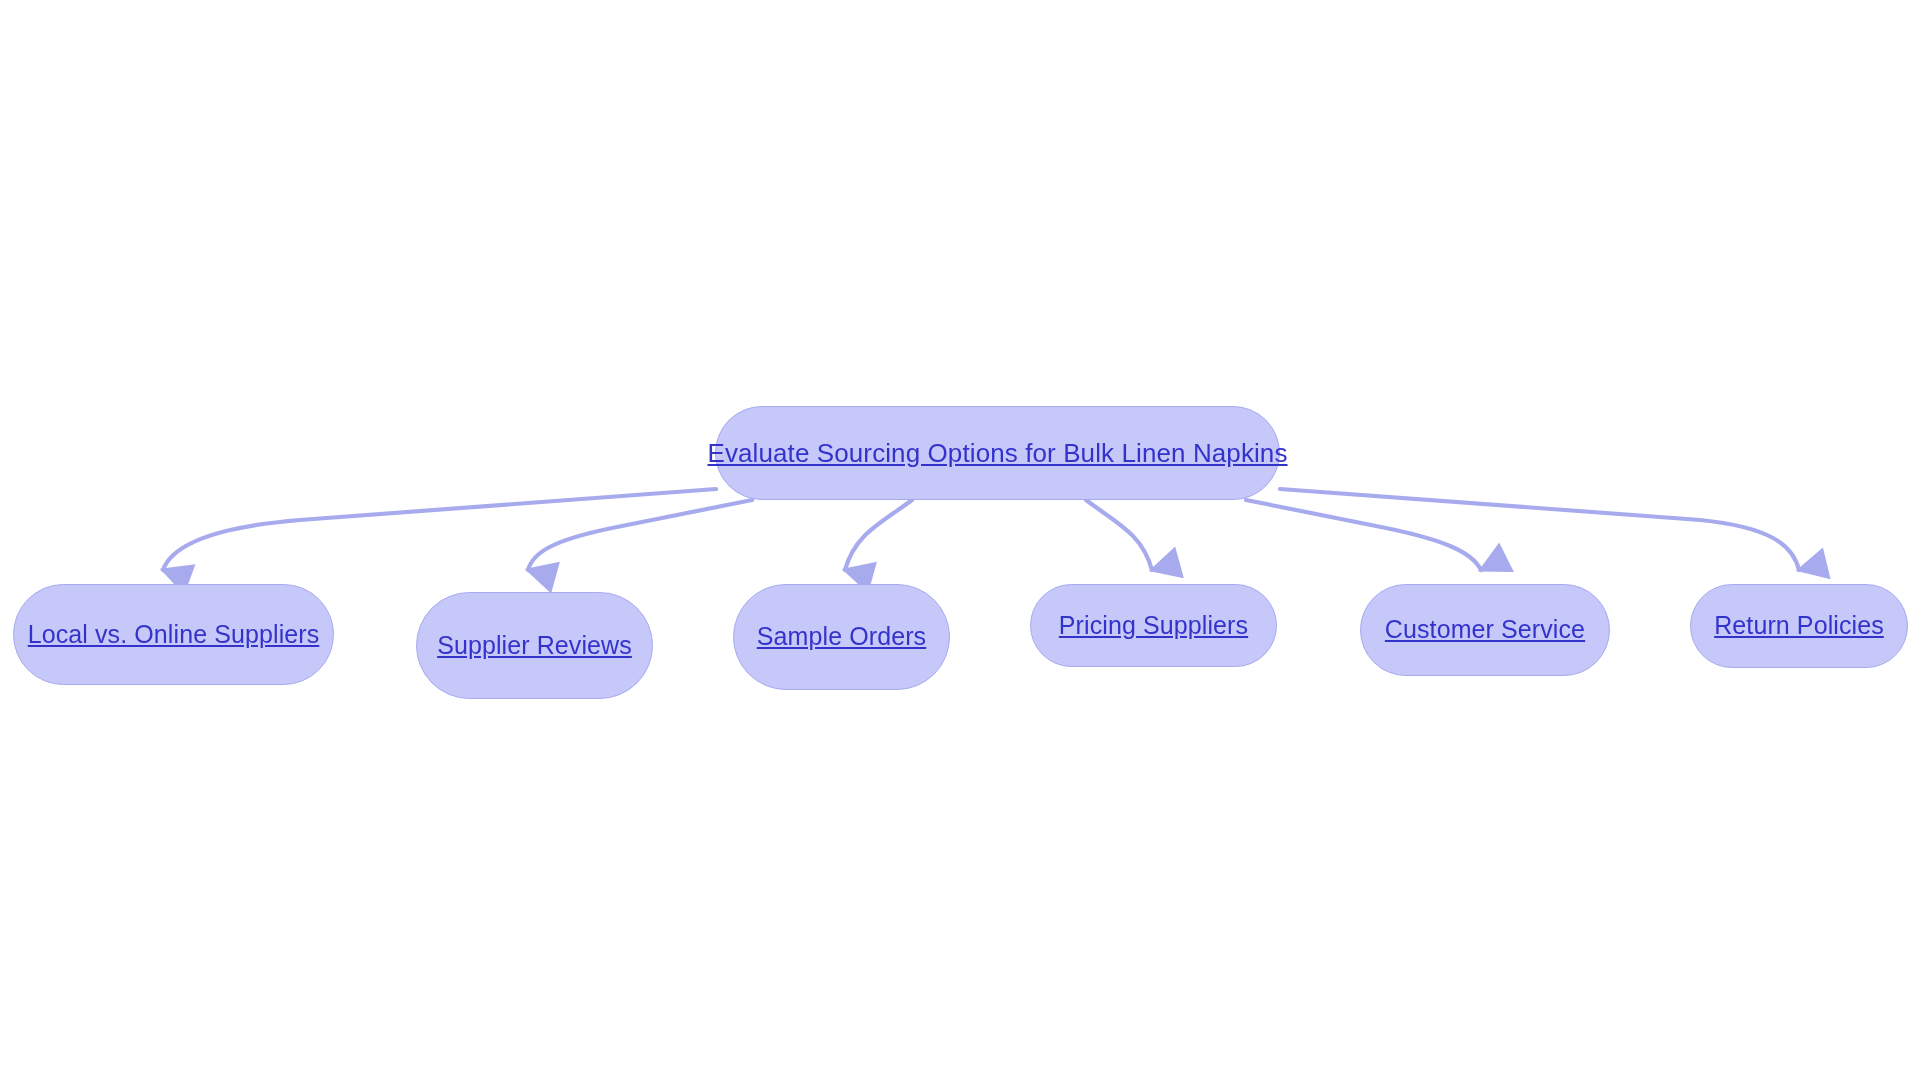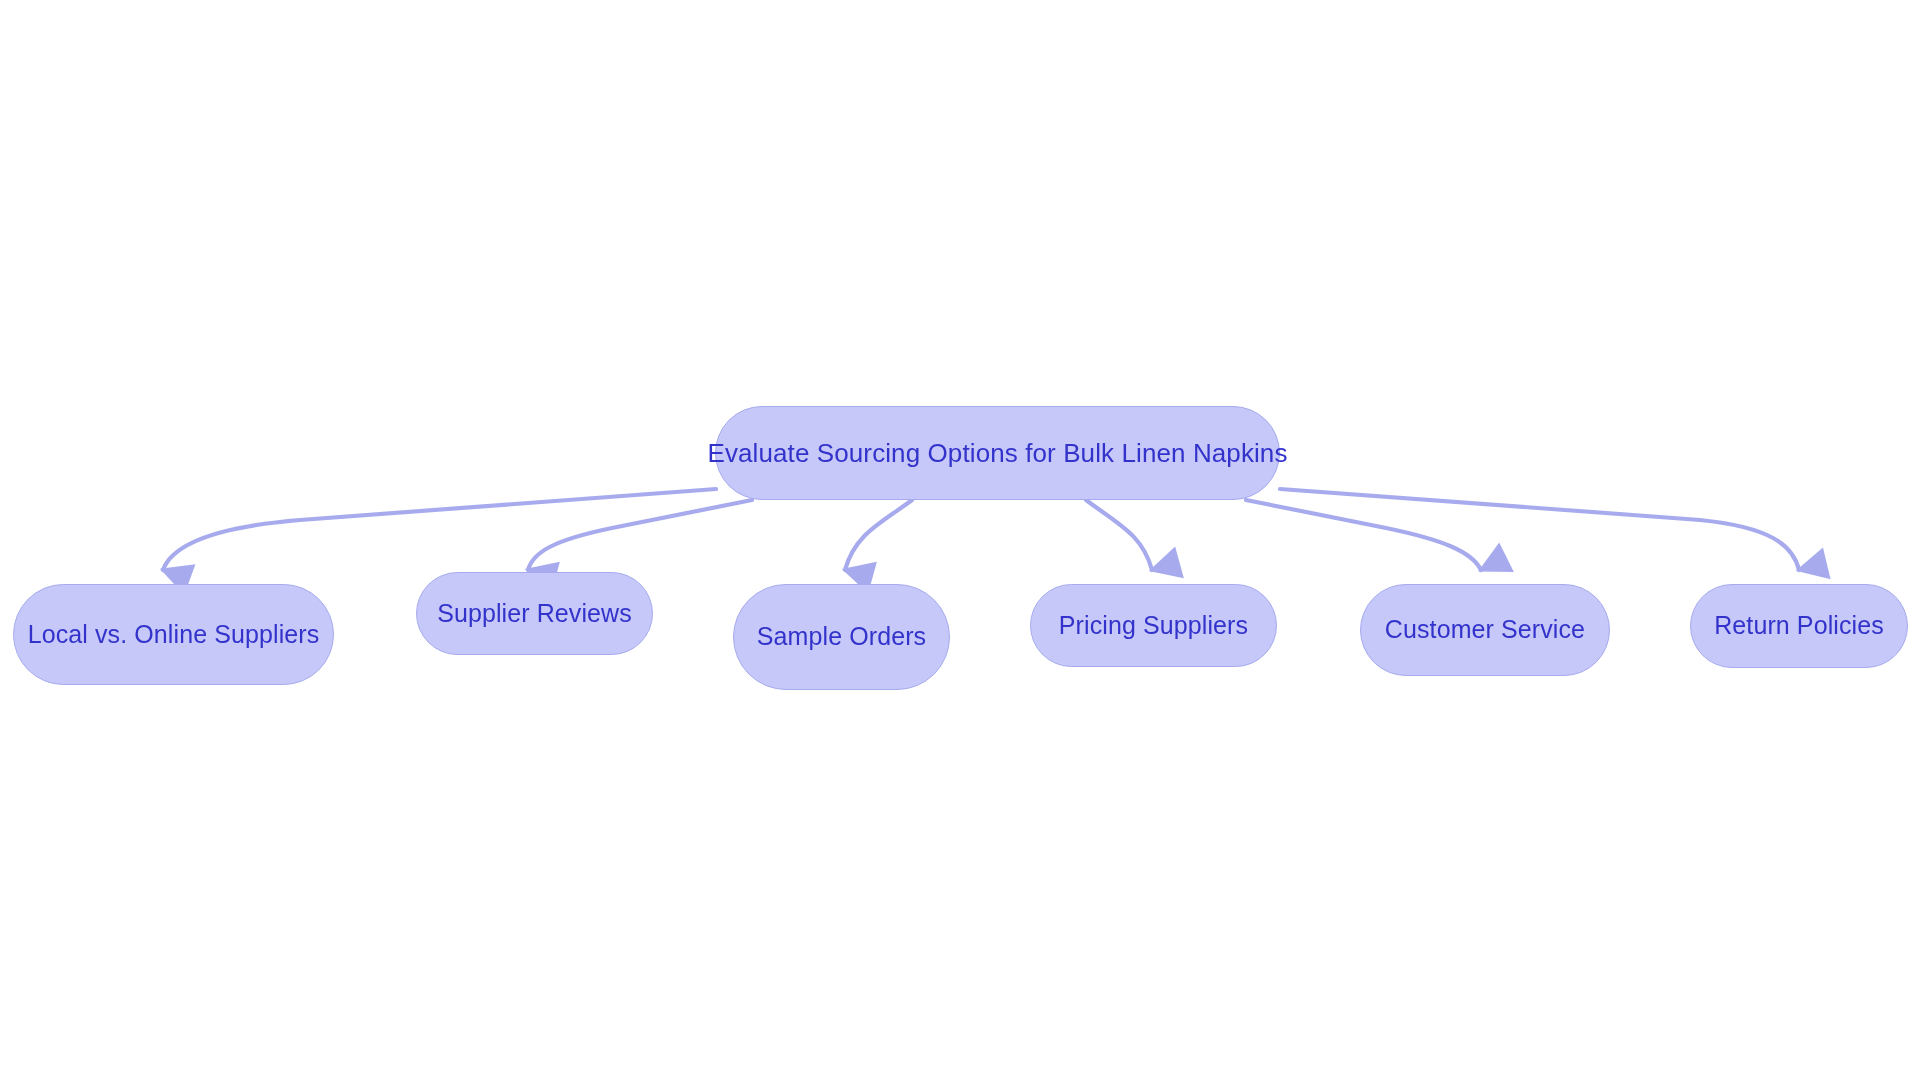--- a/index.html
+++ b/index.html
@@ -35,20 +35,21 @@
     align-items: center;
     justify-content: center;
     background: #c5c8f8;
     border: 1.6px solid #a7abee;
     border-radius: 999px;
     color: #3333cc;
     text-align: center;
     white-space: nowrap;
     line-height: 1.1;
     letter-spacing: 0.1px;
+    text-decoration: underline;
   }
   .node-label {
     display: block;
     color: #3333cc;
     font-family: "Liberation Sans", sans-serif;
     font-weight: 400;
   }
   .node-root {
     font-size: 26px;
   }
@@ -84,21 +85,21 @@
   </svg>
 
   <div class="node node-root" style="left:715px; top:406px; width:565px; height:94px;">
     <span class="node-label">Evaluate Sourcing Options for Bulk Linen Napkins</span>
   </div>
 
   <div class="node node-child" style="left:13px; top:584px; width:321px; height:101px;">
     <span class="node-label">Local vs. Online Suppliers</span>
   </div>
 
-  <div class="node node-child" style="left:416px; top:572px; width:237px; height:83px;">
+  <div class="node node-child" style="left:416px; top:592px; width:237px; height:107px;">
     <span class="node-label">Supplier Reviews</span>
   </div>
 
   <div class="node node-child" style="left:733px; top:584px; width:217px; height:106px;">
     <span class="node-label">Sample Orders</span>
   </div>
 
   <div class="node node-child" style="left:1030px; top:584px; width:247px; height:83px;">
     <span class="node-label">Pricing Suppliers</span>
   </div>

